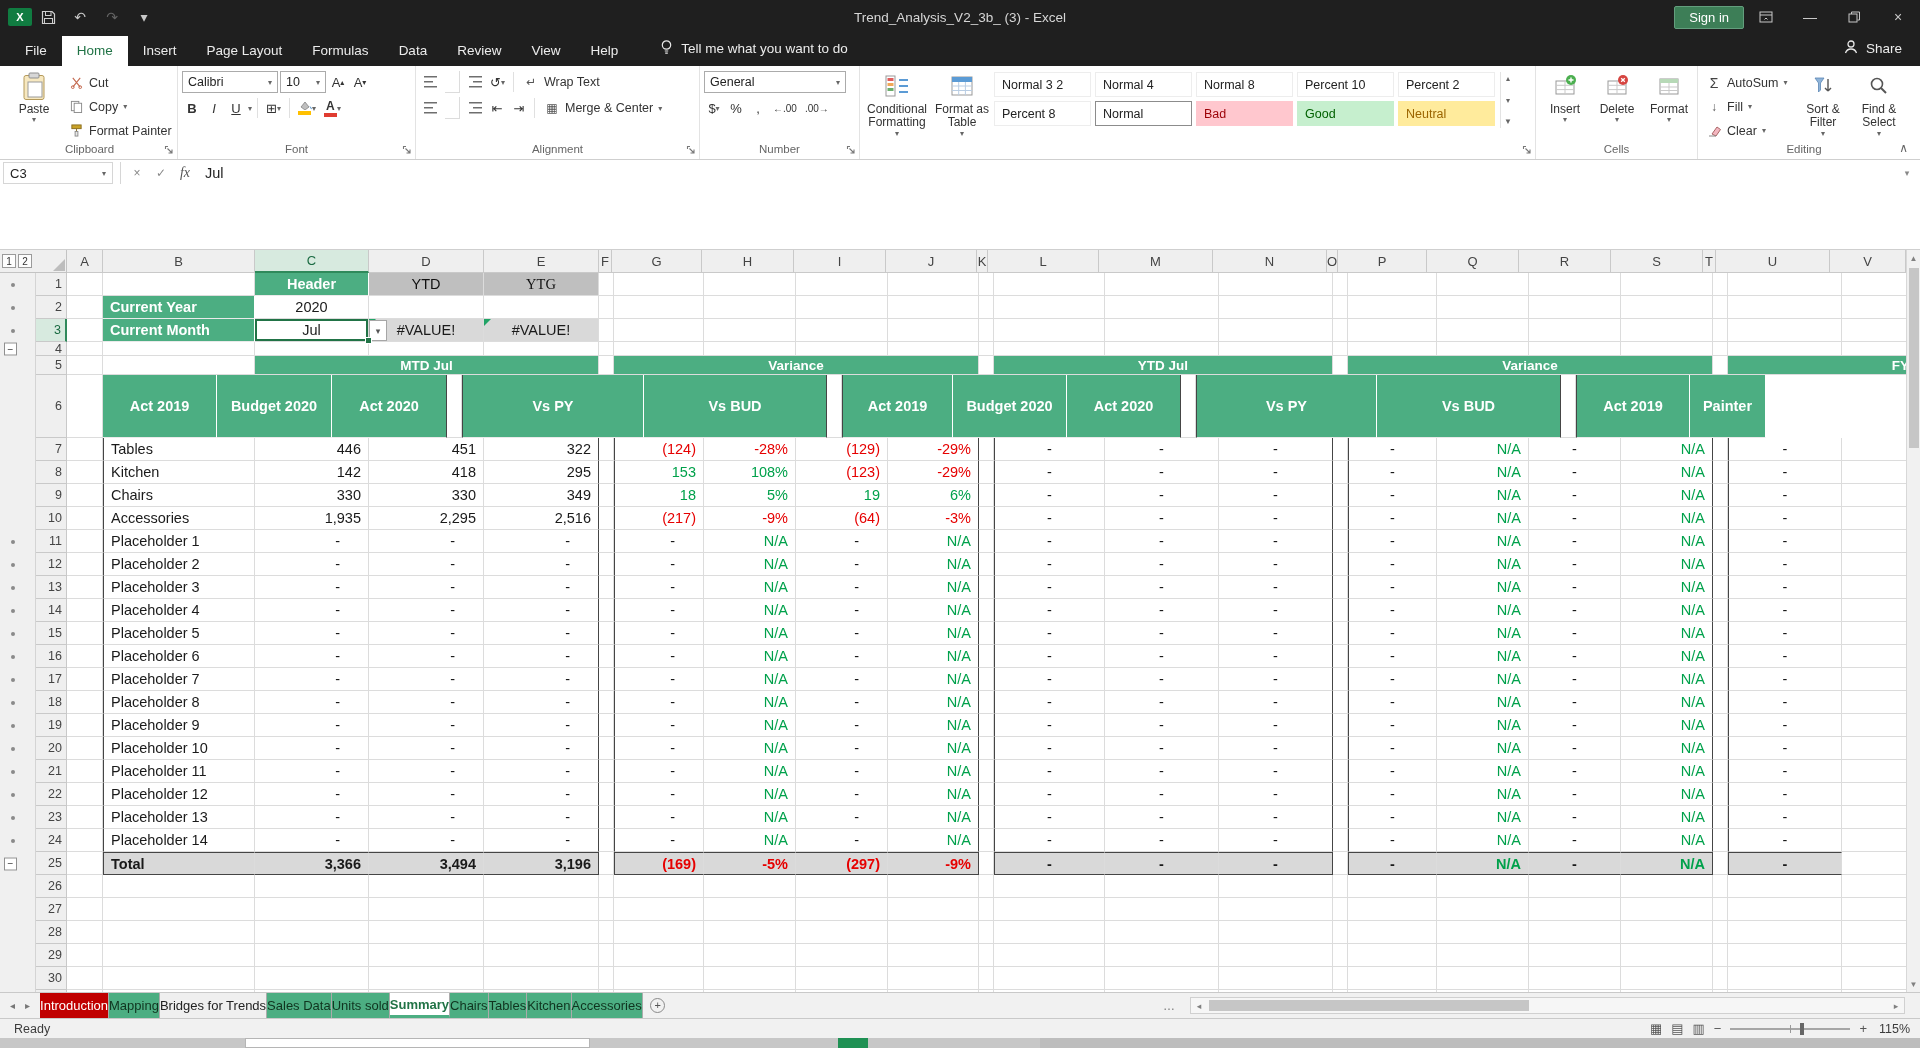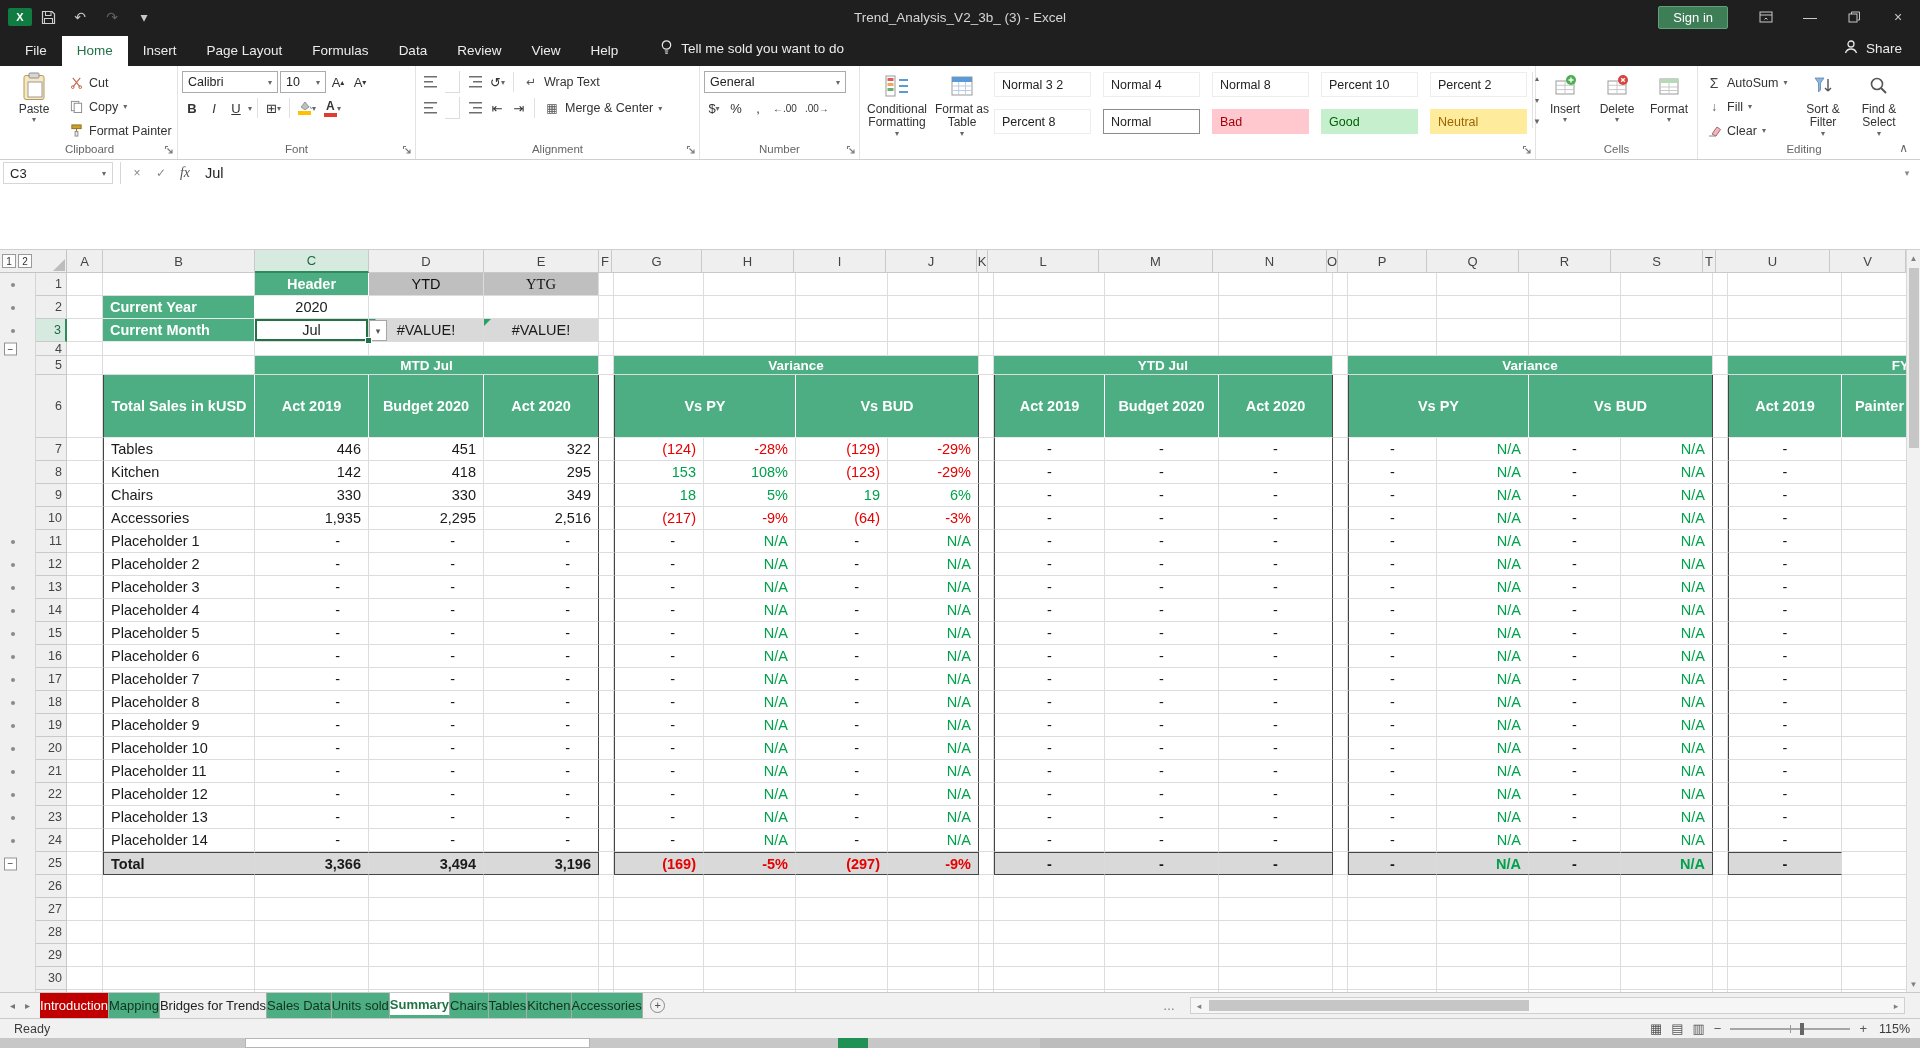--- a/index.html
+++ b/index.html
@@ -6,21 +6,21 @@
 body{width:1920px;height:1048px;overflow:hidden;font-family:"Liberation Sans","DejaVu Sans",sans-serif;background:#fff;color:#222}
 .app{width:100%;height:100%;display:flex;flex-direction:column}
 
 
 .titlebar{height:34px;background:#1F1F1F;display:flex;align-items:center;position:relative;flex:none}
 .appicon{width:24px;height:18px;margin-left:8px;background:#107C41;border-radius:2px;display:flex;align-items:center;justify-content:center;color:#fff;font-size:11px;font-weight:bold}
 .qbtn{width:32px;height:100%;display:flex;align-items:center;justify-content:center;color:#C8C8C8;font-size:14px}
 .dim{opacity:.4}
 .tb-title{position:absolute;left:50%;top:50%;transform:translate(-50%,-50%);color:#D6D6D6;font-size:13.5px;white-space:nowrap}
 .tb-right{margin-left:auto;display:flex;align-items:center;height:100%}
-.signin{background:#3D7E57;border:1px solid #639E7D;color:#fff;font-size:13px;padding:3px 14px;margin-right:16px;border-radius:2px}
+.signin{background:#3D7E57;border:1px solid #639E7D;color:#fff;font-size:13px;padding:3px 14px;margin-right:0;border-radius:2px}
 .winbtn{width:44px;height:100%;display:flex;align-items:center;justify-content:center;color:#C8C8C8;font-size:14px}
 
 
 .tabrow{height:32px;background:#1F1F1F;display:flex;align-items:flex-end;flex:none;padding-left:10px}
 .tabstrip{display:flex;align-items:flex-end;height:100%}
 .rtab{padding:7px 15px 8px;font-size:13.5px;color:#ECECEC;white-space:nowrap}
 .rtab.active{background:#fff;color:#217346}
 .tellme{display:flex;align-items:center;gap:7px;color:#ECECEC;font-size:13.5px;padding:7px 12px 8px;margin-left:14px}
 .share{margin-left:auto;display:flex;align-items:center;gap:7px;color:#ECECEC;font-size:13.5px;padding:7px 18px 8px}
 
@@ -41,21 +41,21 @@
 .selbox{height:22px;border:1px solid #ABABAB;background:#fff;display:flex;align-items:center;justify-content:space-between;font-size:12.5px;padding:0 5px;color:#222;gap:6px}
 .tbtn{min-width:20px;height:22px;display:flex;align-items:center;justify-content:center;font-size:13px;color:#333;padding:0 3px}
 .tbtn.b{font-weight:bold}.tbtn.i{font-style:italic}.tbtn.u{text-decoration:underline}
 .sep{width:1px;height:20px;background:#E0E0E0;margin:0 3px}
 .bars{width:13px;height:12px;background:linear-gradient(#6E6E6E 0 0) left 0/13px 1.5px no-repeat,linear-gradient(#6E6E6E 0 0) left 5px/9px 1.5px no-repeat,linear-gradient(#6E6E6E 0 0) left 10px/13px 1.5px no-repeat}
 .bars.c{background-position:center 0,center 5px,center 10px}
 .bars.r{background-position:right 0,right 5px,right 10px}
 .fontcolor{display:flex;flex-direction:column;align-items:center;line-height:1}
 .fontcolor .A{font-size:12px;font-weight:bold;color:#333}
 .fontcolor .bar{width:13px;height:4px;background:#E03C31;margin-top:1px}
-.gallery{display:grid;grid-template-columns:repeat(5,97px);grid-auto-rows:25px;gap:12px;padding-top:4px}
+.gallery{display:grid;grid-template-columns:repeat(5,97px);grid-auto-rows:25px;gap:4px;padding-top:4px}
 .chip{border:1px solid #EDEDED;background:#fff;display:flex;align-items:center;padding:0 7px;font-size:12.5px;color:#222;overflow:hidden;white-space:nowrap}
 .chip.selected{border:1px solid #8C8C8C}
 .chip.bad{background:#FFC7CE;color:#9C0006;border-color:#FFC7CE}
 .chip.good{background:#C6EFCE;color:#006100;border-color:#C6EFCE}
 .chip.neutral{background:#FFEB9C;color:#9C6500;border-color:#FFEB9C}
 .galscroll{width:15px;height:56px;display:flex;flex-direction:column;align-items:center;justify-content:space-between;margin:4px 0 0 3px;border-left:1px solid #E3E3E3;font-size:8px;color:#666;padding:2px 0}
 .ribbon-collapse{position:absolute;right:12px;bottom:4px;color:#666;font-size:12px}
 .sigma{font-size:14px;color:#444}
 
 
@@ -191,21 +191,21 @@
         <div class="rtab">View</div>
         <div class="rtab">Help</div>
       </div>
     <div class="tellme">
       <span>
         <svg width="15" height="16" viewBox="0 0 15 16">
             <circle cx="7.5" cy="6" r="4.2" fill="none" stroke="#E8E8E8" stroke-width="1.2"></circle>
             <path d="M5.8 12h3.4M6.2 14.2h2.6" stroke="#E8E8E8" stroke-width="1.2"></path>
           </svg>
       </span>
-      <span>Tell me sold you want to do</span>
+      <span>Tell me what you want to do</span>
     </div>
     <div class="share">
       <span>
         <svg width="16" height="16" viewBox="0 0 16 16">
             <circle cx="8" cy="5" r="3" fill="none" stroke="#E8E8E8" stroke-width="1.3"></circle>
             <path d="M2.5 14c1-3 3-4 5.5-4s4.5 1 5.5 4" fill="none" stroke="#E8E8E8" stroke-width="1.3"></path>
           </svg>
       </span>
       <span>Share</span>
     </div>
@@ -705,21 +705,20 @@
           <div class="band" style="width: 339px;">YTD Jul</div>
           <div class="c" style="width: 11px;"></div>
           <div class="band" style="width: 365px;">Variance</div>
           <div class="c" style="width: 13px;"></div>
           <div class="band fy" style="width: 190px;">FY</div>
         </div>
         <div class="grow" style="height: 63px;">
           <div class="gut"></div>
           <div class="rn">6</div>
           <div class="c" style="width: 36px;"></div>
-          <div class="c green bl" style="width: 152px;">Total Sales in kUSD</div>
           <div class="c green" style="width: 114px;">Act 2019</div>
           <div class="c green" style="width: 115px;">Budget 2020</div>
           <div class="c green brd" style="width: 115px;">Act 2020</div>
           <div class="c" style="width: 13px;"></div>
           <div class="c green bl" style="width: 182px;">Vs PY</div>
           <div class="c green brd" style="width: 183px;">Vs BUD</div>
           <div class="c" style="width: 11px;"></div>
           <div class="c green bl" style="width: 111px;">Act 2019</div>
           <div class="c green" style="width: 114px;">Budget 2020</div>
           <div class="c green brd" style="width: 114px;">Act 2020</div>

